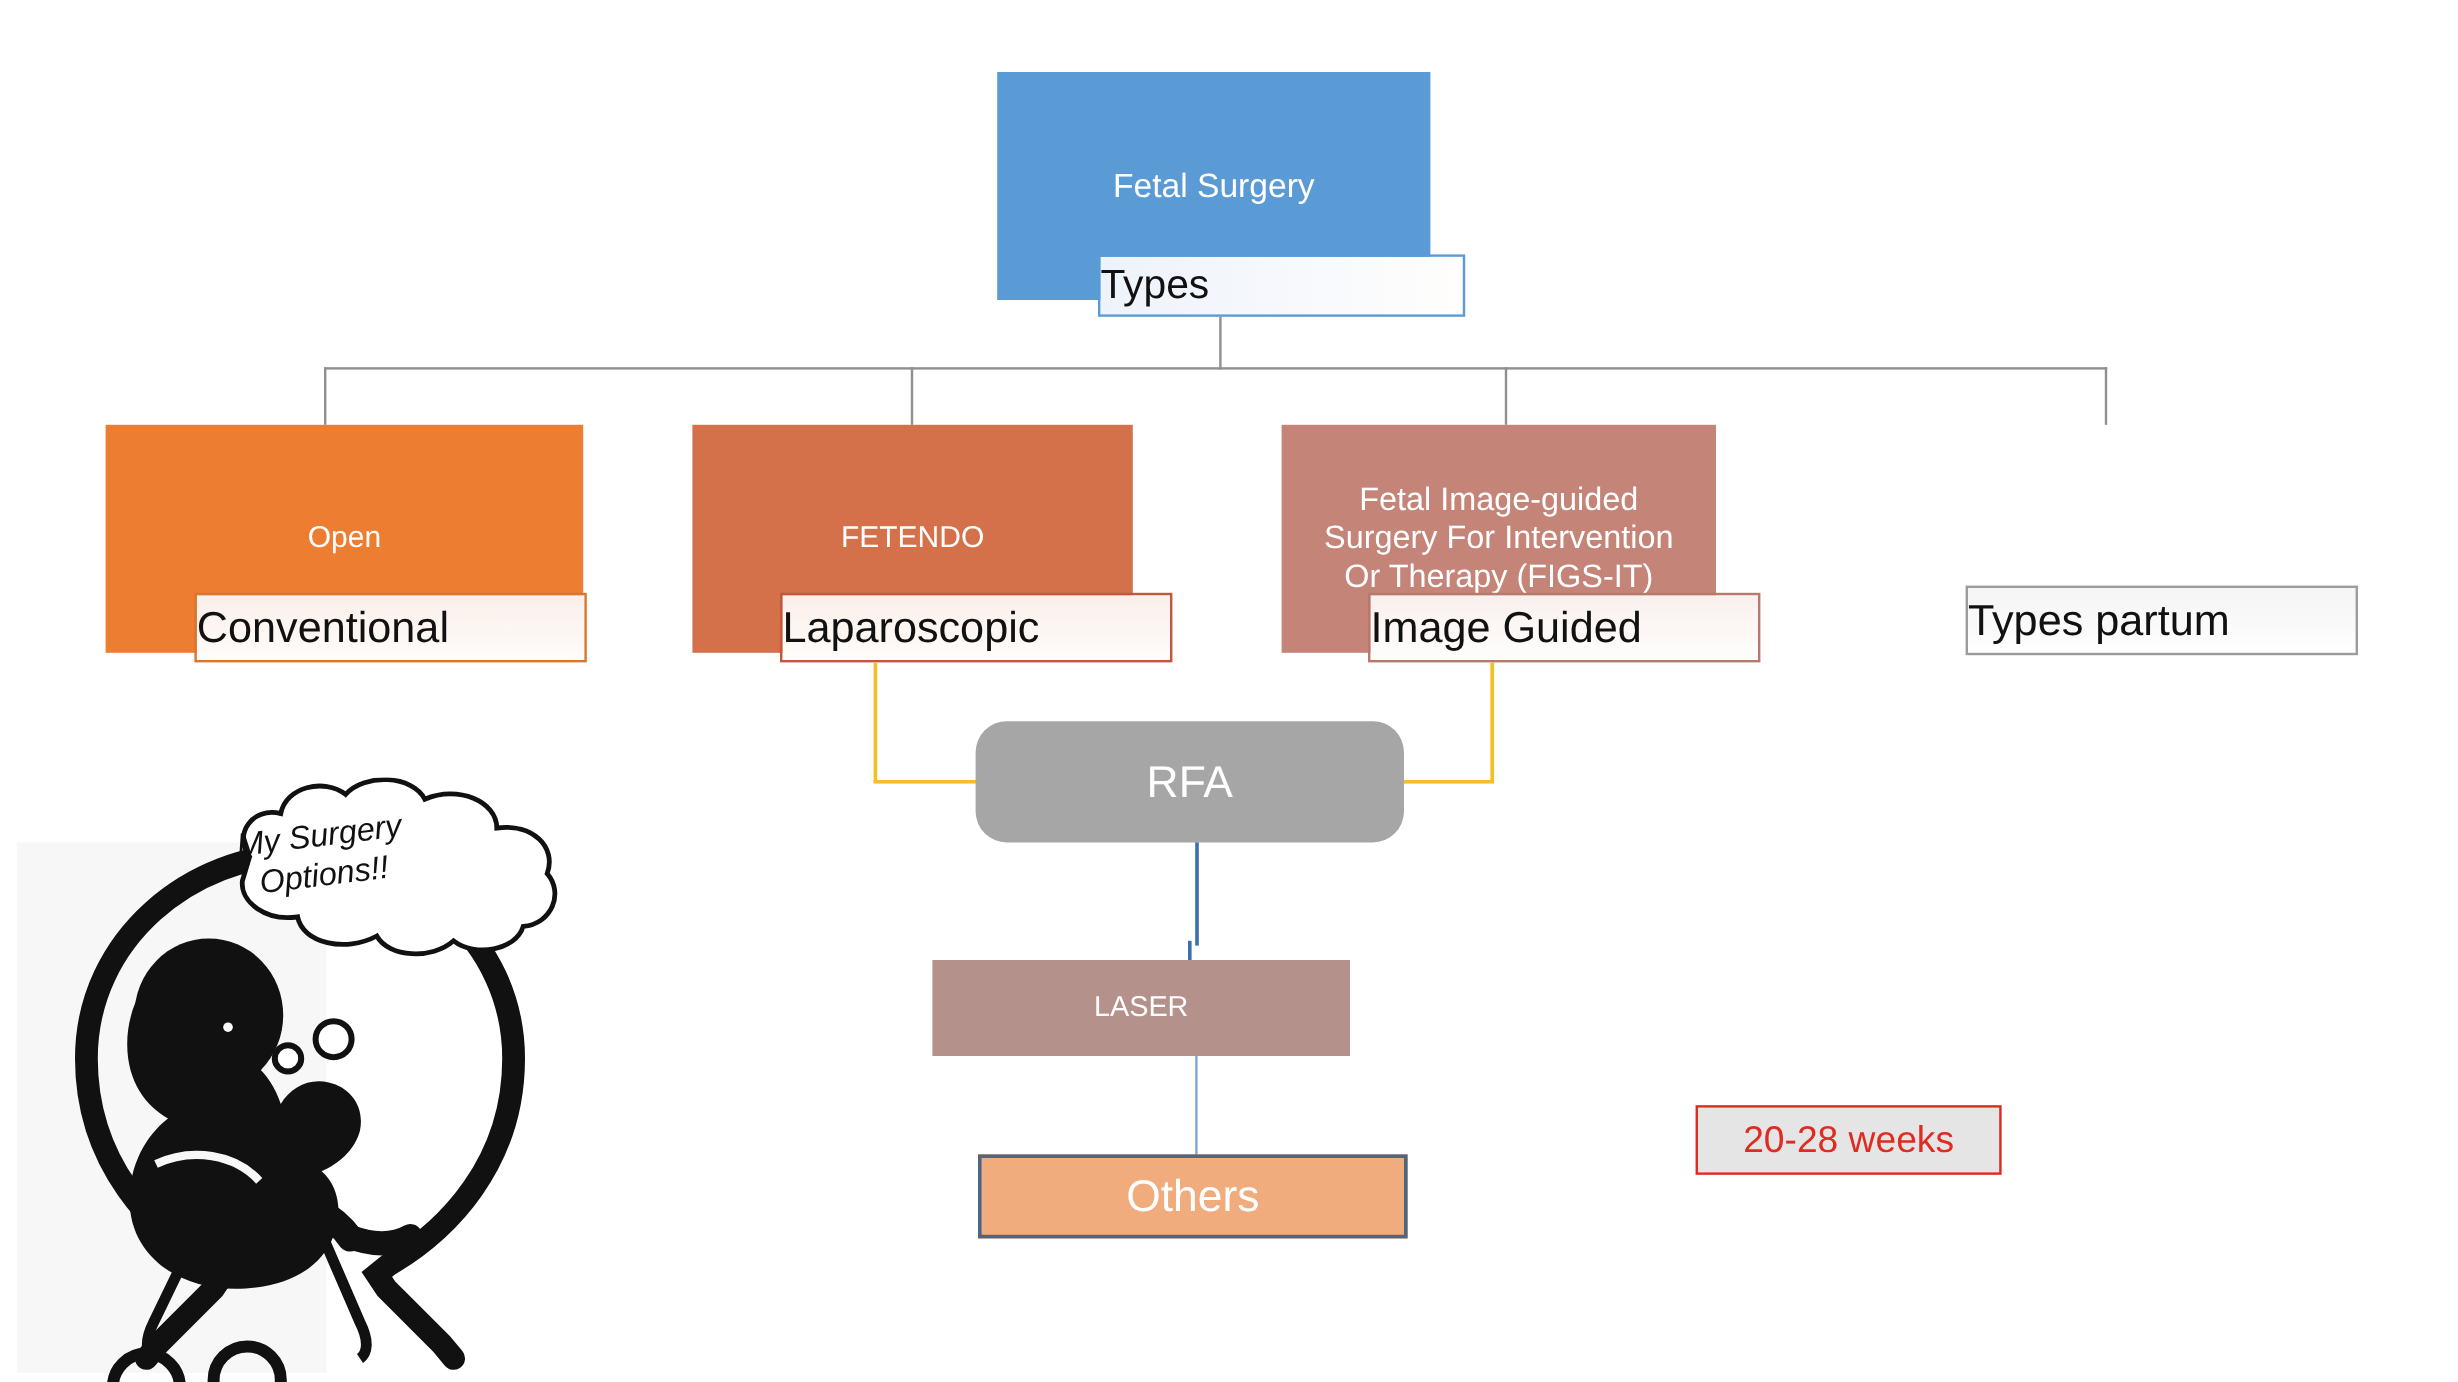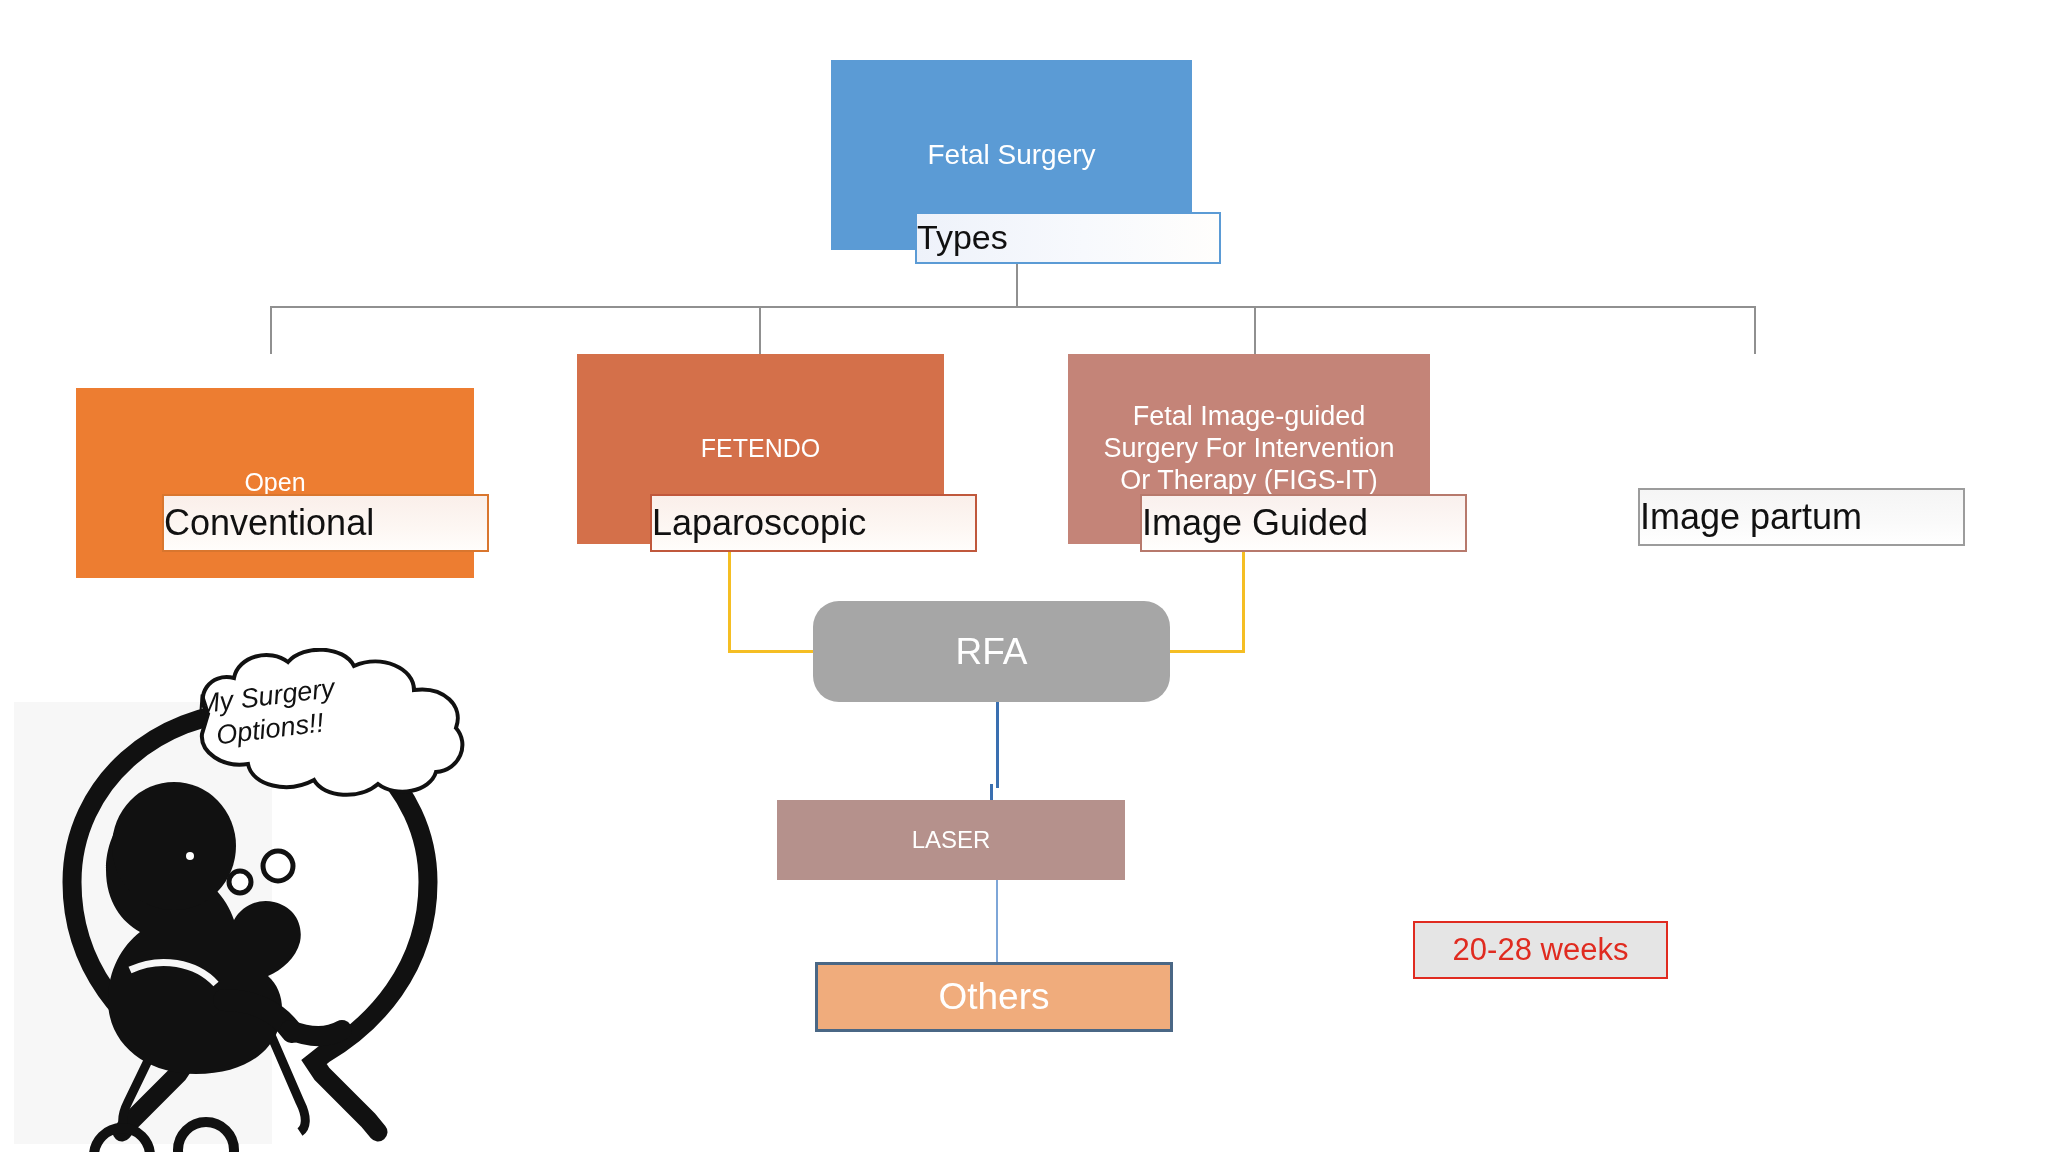--- a/index.html
+++ b/index.html
@@ -57,21 +57,21 @@
   <div class="conn" style="left:1254px;top:306px;width:2px;height:48px;"></div>
   <div class="conn" style="left:1754px;top:306px;width:2px;height:48px;"></div>
 
   <div class="node node-root" style="left:831px;top:60px;width:361px;height:190px;">
     <span>Fetal Surgery</span>
   </div>
   <div class="callout callout-types" style="left:915px;top:212px;width:306px;height:52px;">
     <span>Types</span>
   </div>
 
-  <div class="node node-open" style="left:76px;top:354px;width:398px;height:190px;margin-top:34px;">
+  <div class="node node-open" style="left:88px;top:354px;width:398px;height:190px;">
     <span>Open</span>
   </div>
   <div class="callout callout-conv" style="left:162px;top:494px;width:327px;height:58px;">
     <span>Conventional</span>
   </div>
 
   <div class="node node-fetendo" style="left:577px;top:354px;width:367px;height:190px;">
     <span>FETENDO</span>
   </div>
   <div class="callout callout-lap" style="left:650px;top:494px;width:327px;height:58px;">
@@ -83,21 +83,21 @@
       <span>Fetal Image-guided</span><br>
       <span>Surgery For Intervention</span><br>
       <span>Or Therapy (FIGS-IT)</span>
     </span>
   </div>
   <div class="callout callout-img" style="left:1140px;top:494px;width:327px;height:58px;">
     <span>Image Guided</span>
   </div>
 
   <div class="callout callout-intra" style="left:1638px;top:488px;width:327px;height:58px;">
-    <span>Image partum</span>
+    <span>Types partum</span>
   </div>
 
   <div class="conn-yellow" style="left:728px;top:552px;width:3px;height:100px;"></div>
   <div class="conn-yellow" style="left:728px;top:650px;width:88px;height:3px;"></div>
 
   <div class="conn-yellow" style="left:1242px;top:552px;width:3px;height:100px;"></div>
   <div class="conn-yellow" style="left:1167px;top:650px;width:78px;height:3px;"></div>
 
   <div class="node node-rfa" style="left:813px;top:601px;width:357px;height:101px;">
     <span>RFA</span>

